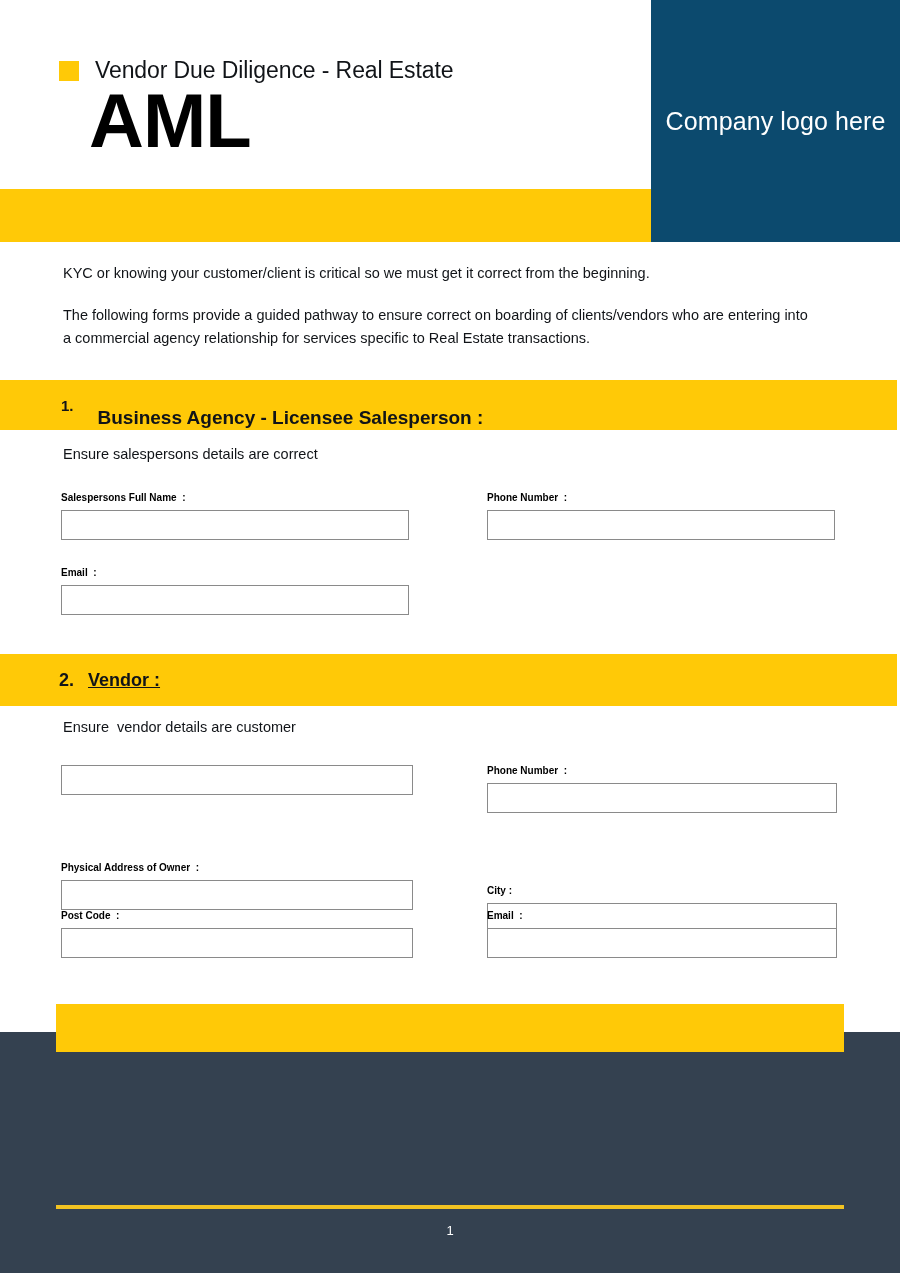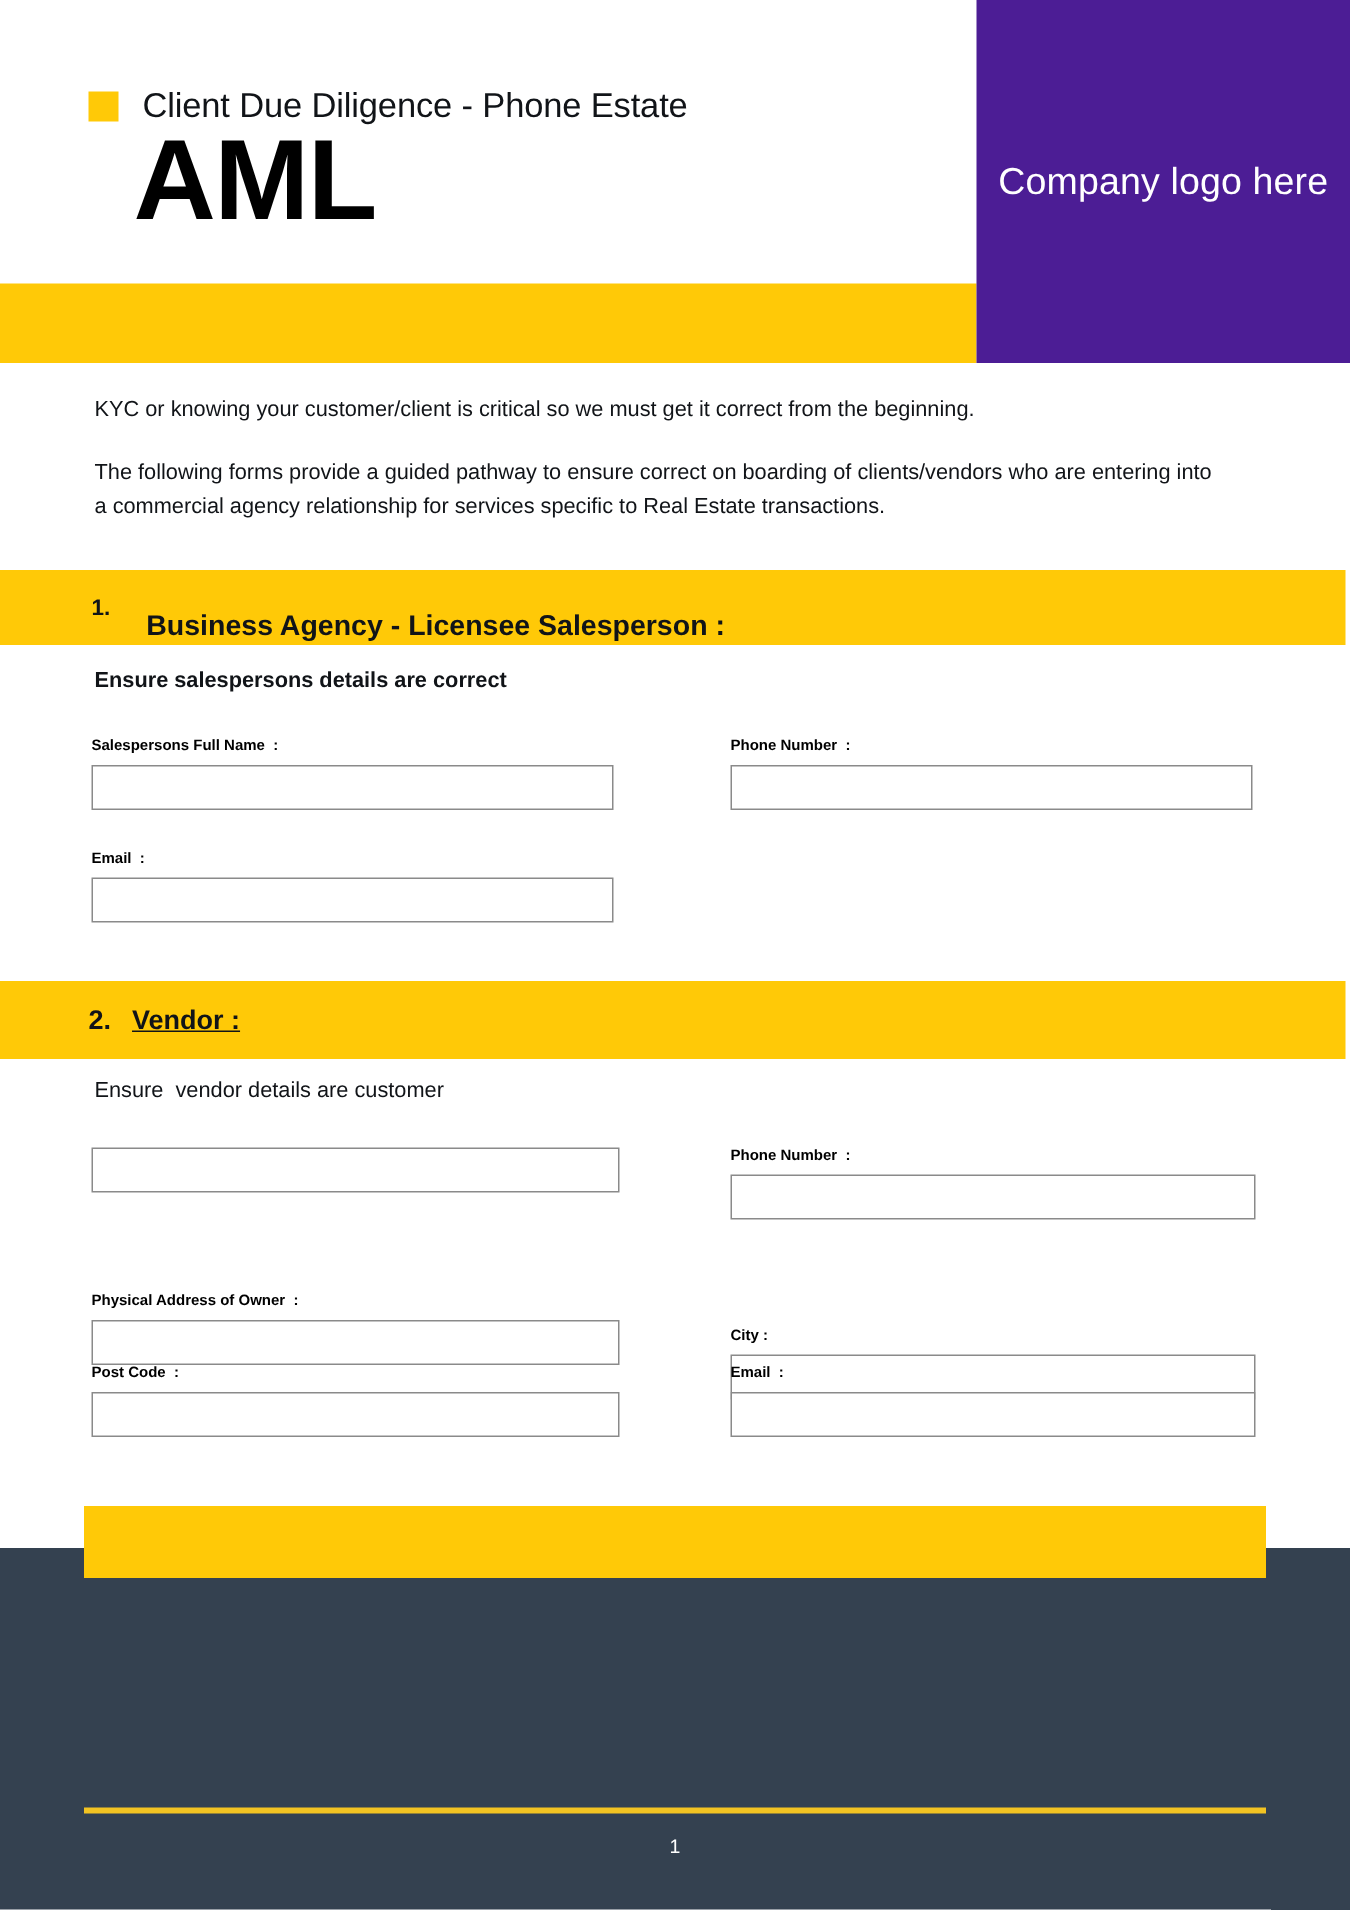--- a/index.html
+++ b/index.html
@@ -35,21 +35,21 @@
     top: 189px; left: 0;
     width: 651px;
     height: 53px;
     background: #ffc907;
   }
   .logo-panel {
     position: absolute;
     top: 0; left: 651px;
     width: 249px;
     height: 242px;
-    background: #4c1d95;
+    background: #0c4a6e;
     display: flex;
     align-items: center;
     justify-content: center;
   }
   .logo-panel-text {
     color: #ffffff;
     font-size: 25px;
     line-height: 1.3;
     text-align: center;
     font-weight: 400;
@@ -144,21 +144,21 @@
     text-decoration: underline;
   }
 
   .section-hint {
     position: absolute;
     left: 63px;
     font-size: 14.5px;
     color: #111418;
     white-space: pre;
   }
-  #hint-1 { top: 446px; font-weight: bold; }
+  #hint-1 { top: 446px; }
   #hint-2 { top: 719px; }
 
   
   .field {
     position: absolute;
   }
   .field-label {
     font-size: 10px;
     font-weight: 700;
     color: #000000;
@@ -222,21 +222,21 @@
 </head>
 <body>
 
 <div class="header">
   <div class="header-white"></div>
   <div class="header-yellow-band"></div>
 
   <div class="title-block">
     <div class="title-row">
       <span class="title-bullet"></span>
-      <span class="title-text">Client Due Diligence - Phone Estate</span>
+      <span class="title-text">Vendor Due Diligence - Real Estate</span>
     </div>
     <div class="title-big">AML</div>
   </div>
 
   <div class="logo-panel">
     <div class="logo-panel-text">Company logo here</div>
   </div>
 </div>
 
 <div class="intro">

